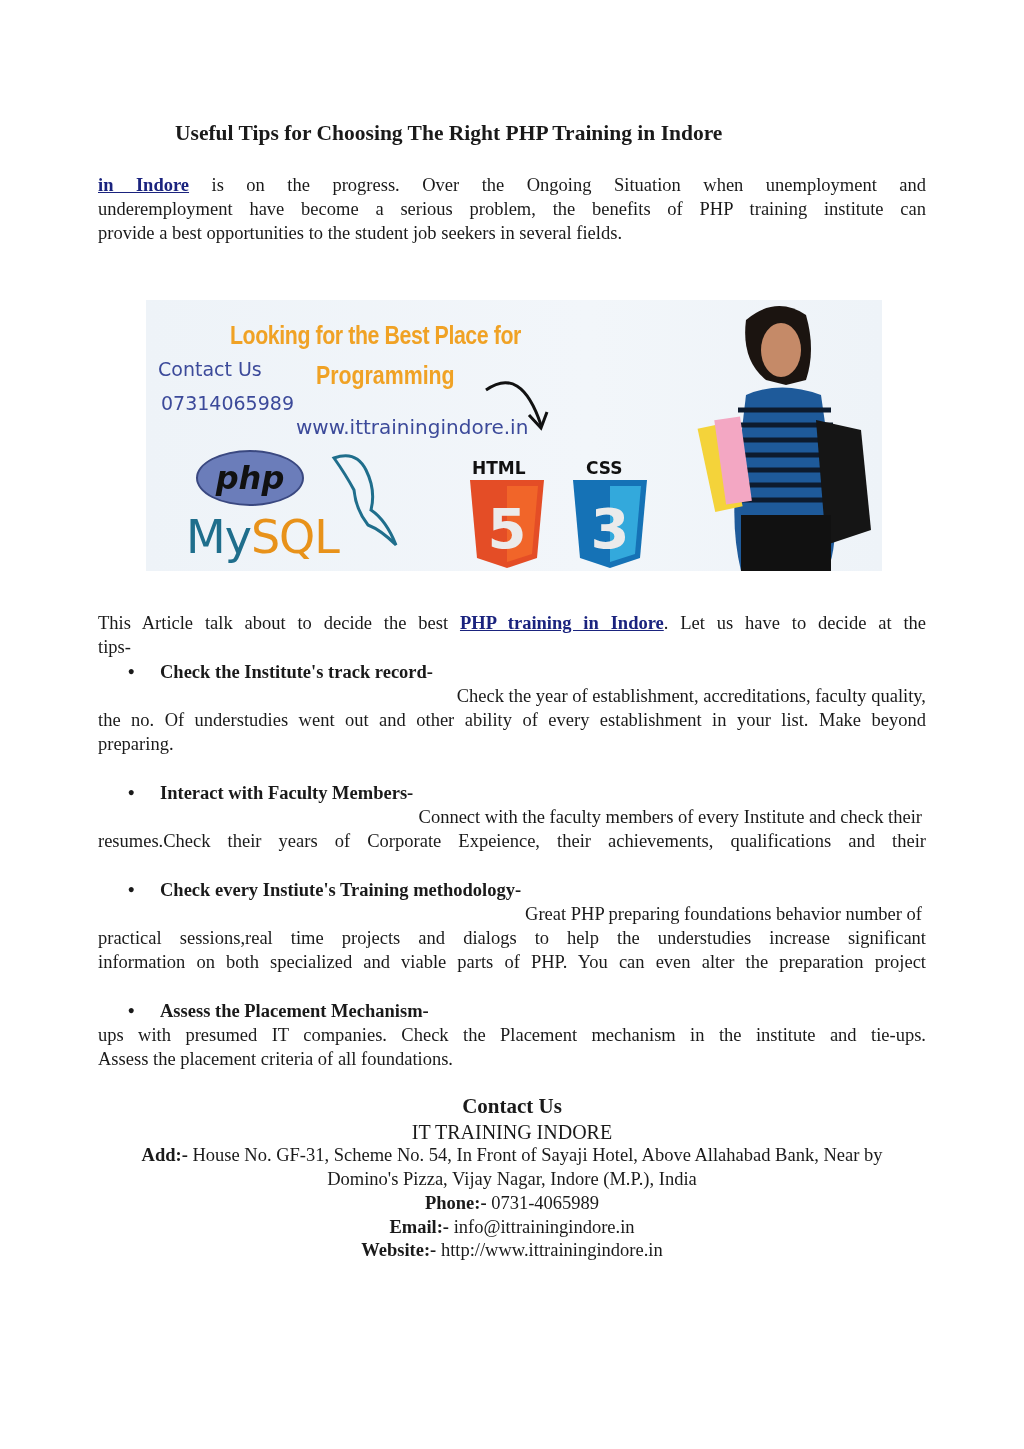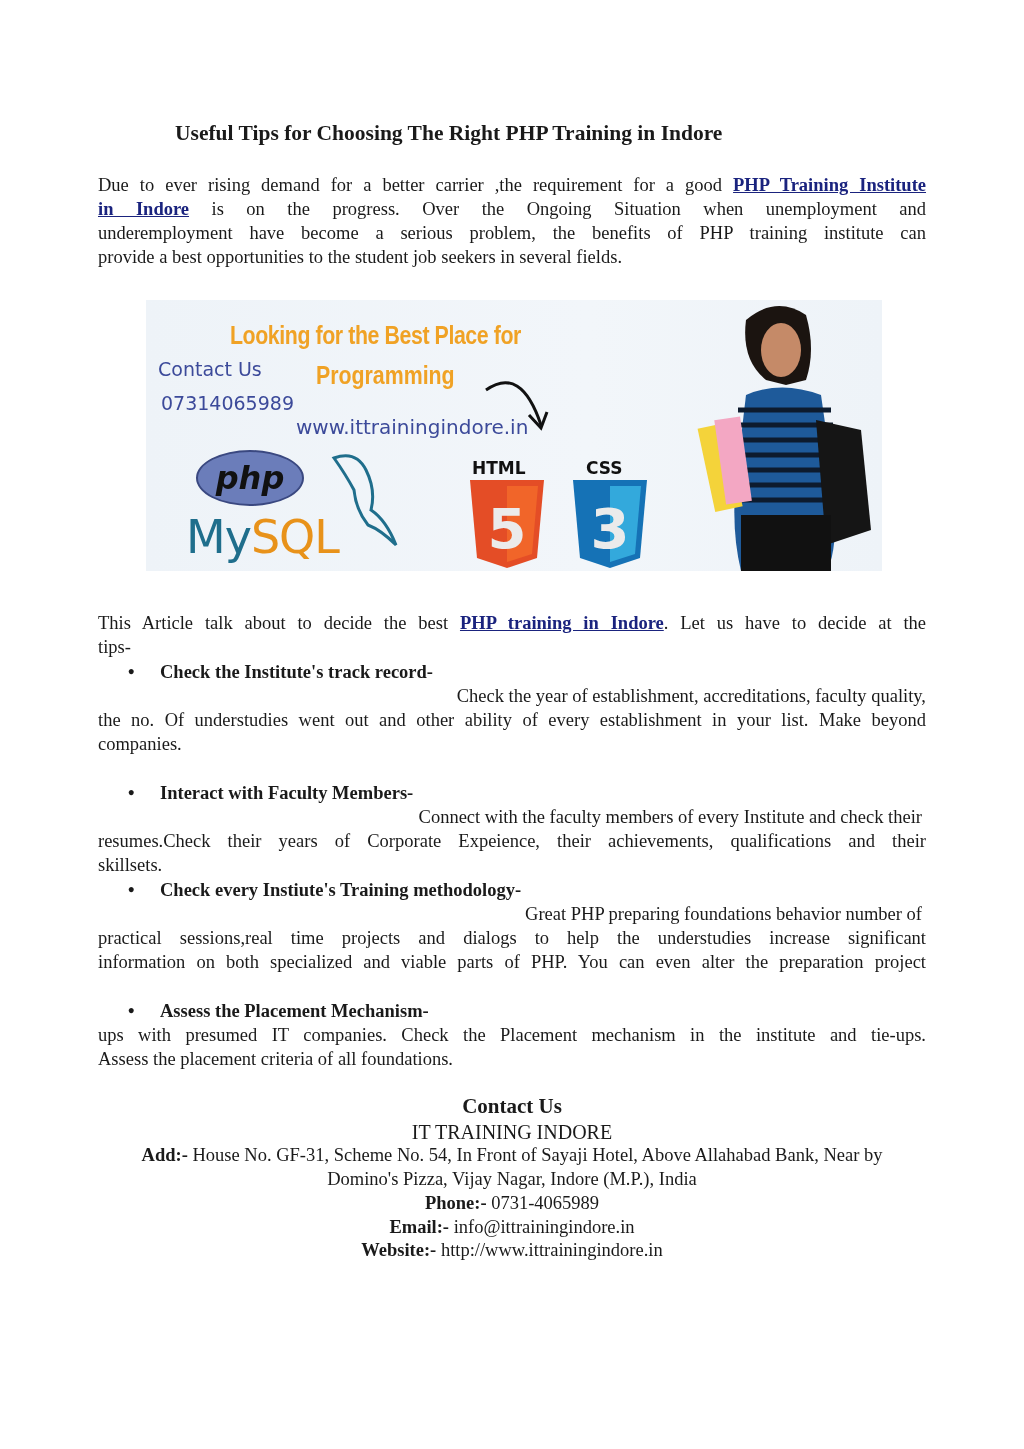--- a/index.html
+++ b/index.html
@@ -42,49 +42,47 @@
     .girl { position: absolute; left: 540px; top: 0; width: 196px; height: 271px; }
   </style>
 </head>
 <body>
 
 <div class="page">
 
   <div class="title">Useful Tips for Choosing The Right PHP Training in Indore</div>
 
   <div class="p" style="top:173px;">
-    <span class="just"><span>Due to ever rising demand for a better carrier ,the requirement for a good </span><a class="link" href="#">PHP Training Institute</a></span>
     <span class="just"><a class="link" href="#">in Indore</a><span> is on the progress. Over the Ongoing Situation when unemployment and</span></span>
     <span class="just">underemployment have become a serious problem, the benefits of PHP training institute can</span>
     <span style="display:block;">provide a best opportunities to the student job seekers in several fields.</span>
   </div>
 
   <div class="p" style="top:611px;">
     <span class="just"><span>This Article talk about to decide the best </span><a class="link" href="#">PHP training  in Indore</a><span>. Let us have to decide at the</span></span>
     <span style="display:block;">tips-</span>
   </div>
 
   <div class="bullet-row" style="top:660px;">
     <span class="dot">•</span>
     <span class="txt">Check the Institute's track record-</span>
   </div>
   <div class="p" style="top:684px;">
     <span class="indent-line">Check the year of establishment, accreditations, faculty quality,</span>
     <span class="just">the no. Of understudies went out and other ability of every establishment in your list. Make beyond</span>
-    <span style="display:block;">companies.</span>
+    <span style="display:block;">preparing.</span>
   </div>
 
   <div class="bullet-row" style="top:781px;">
     <span class="dot">•</span>
     <span class="txt">Interact with Faculty Members-</span>
   </div>
   <div class="p" style="top:805px;">
     <span class="indent-line" style="padding-right:4px;">Connect with  the faculty members of every Institute and check their</span>
     <span class="just">resumes.Check their years of Corporate Expeience, their achievements, qualifications and their</span>
-    <span style="display:block;">skillsets.</span>
   </div>
 
   <div class="bullet-row" style="top:878px;">
     <span class="dot">•</span>
     <span class="txt">Check every Instiute's Training methodology-</span>
   </div>
   <div class="p" style="top:902px;">
     <span class="indent-line" style="padding-right:4px;">Great PHP preparing foundations behavior number of</span>
     <span class="just">practical sessions,real time projects and dialogs to help the understudies increase significant</span>
     <span class="just">information on both specialized and viable parts of PHP. You can even alter the preparation project</span>

